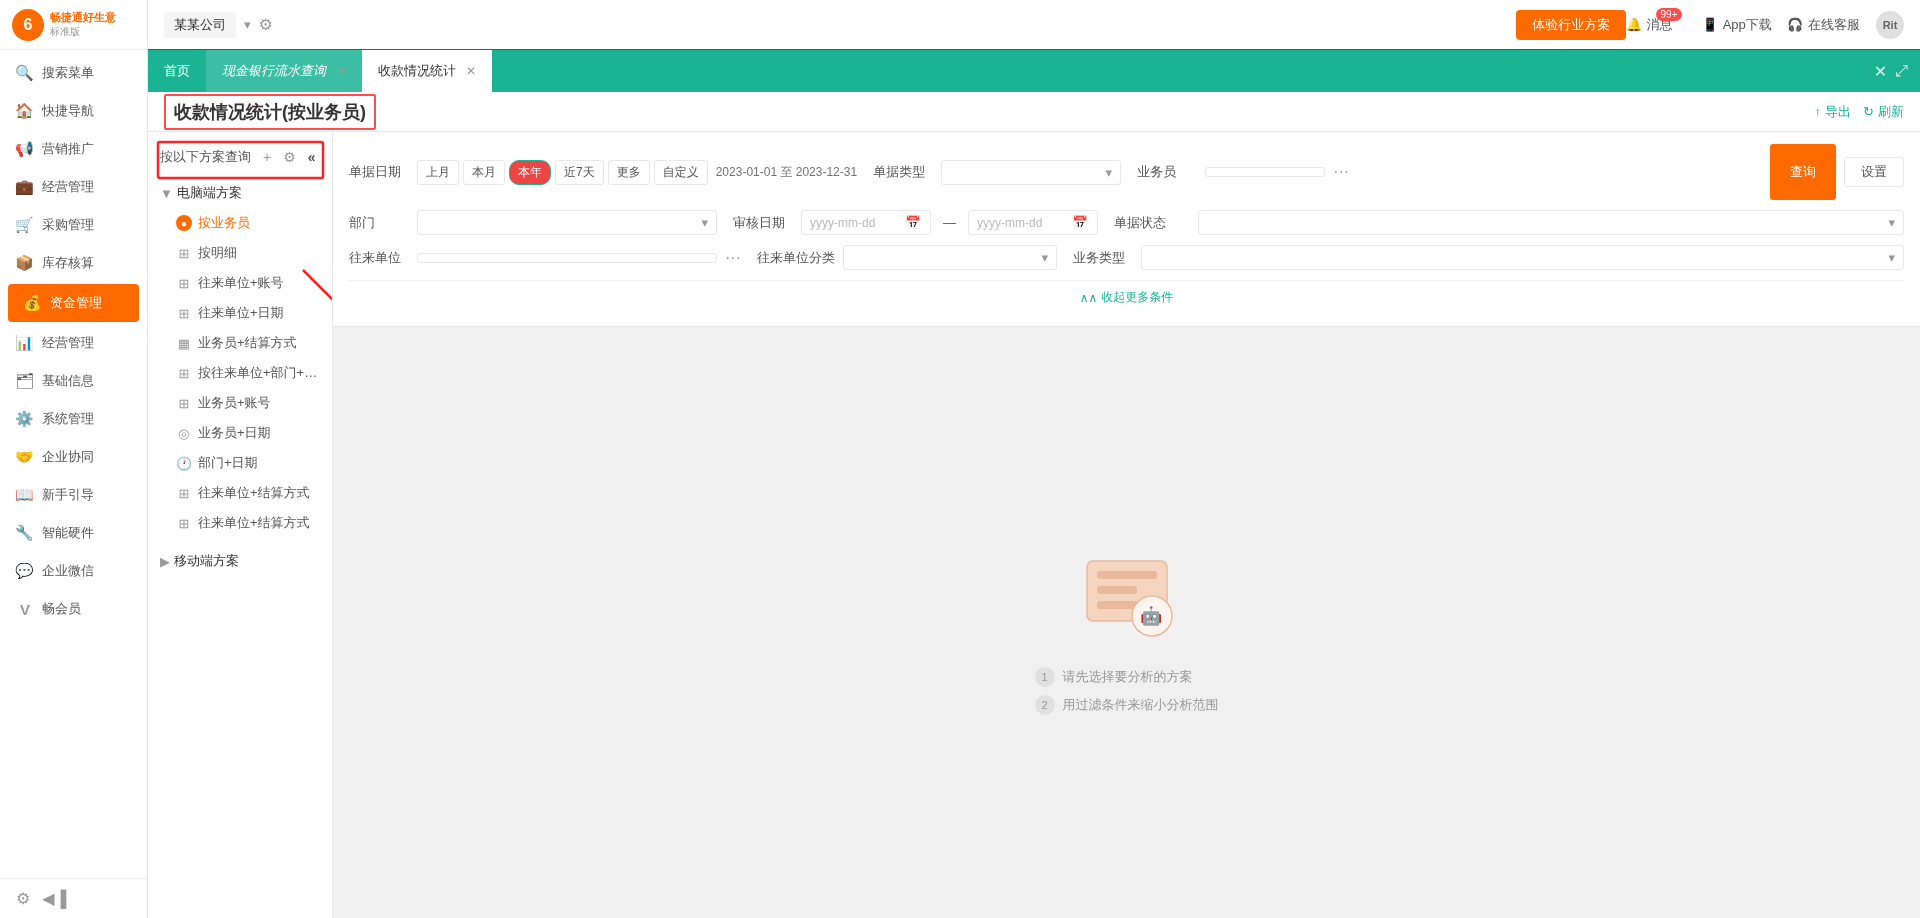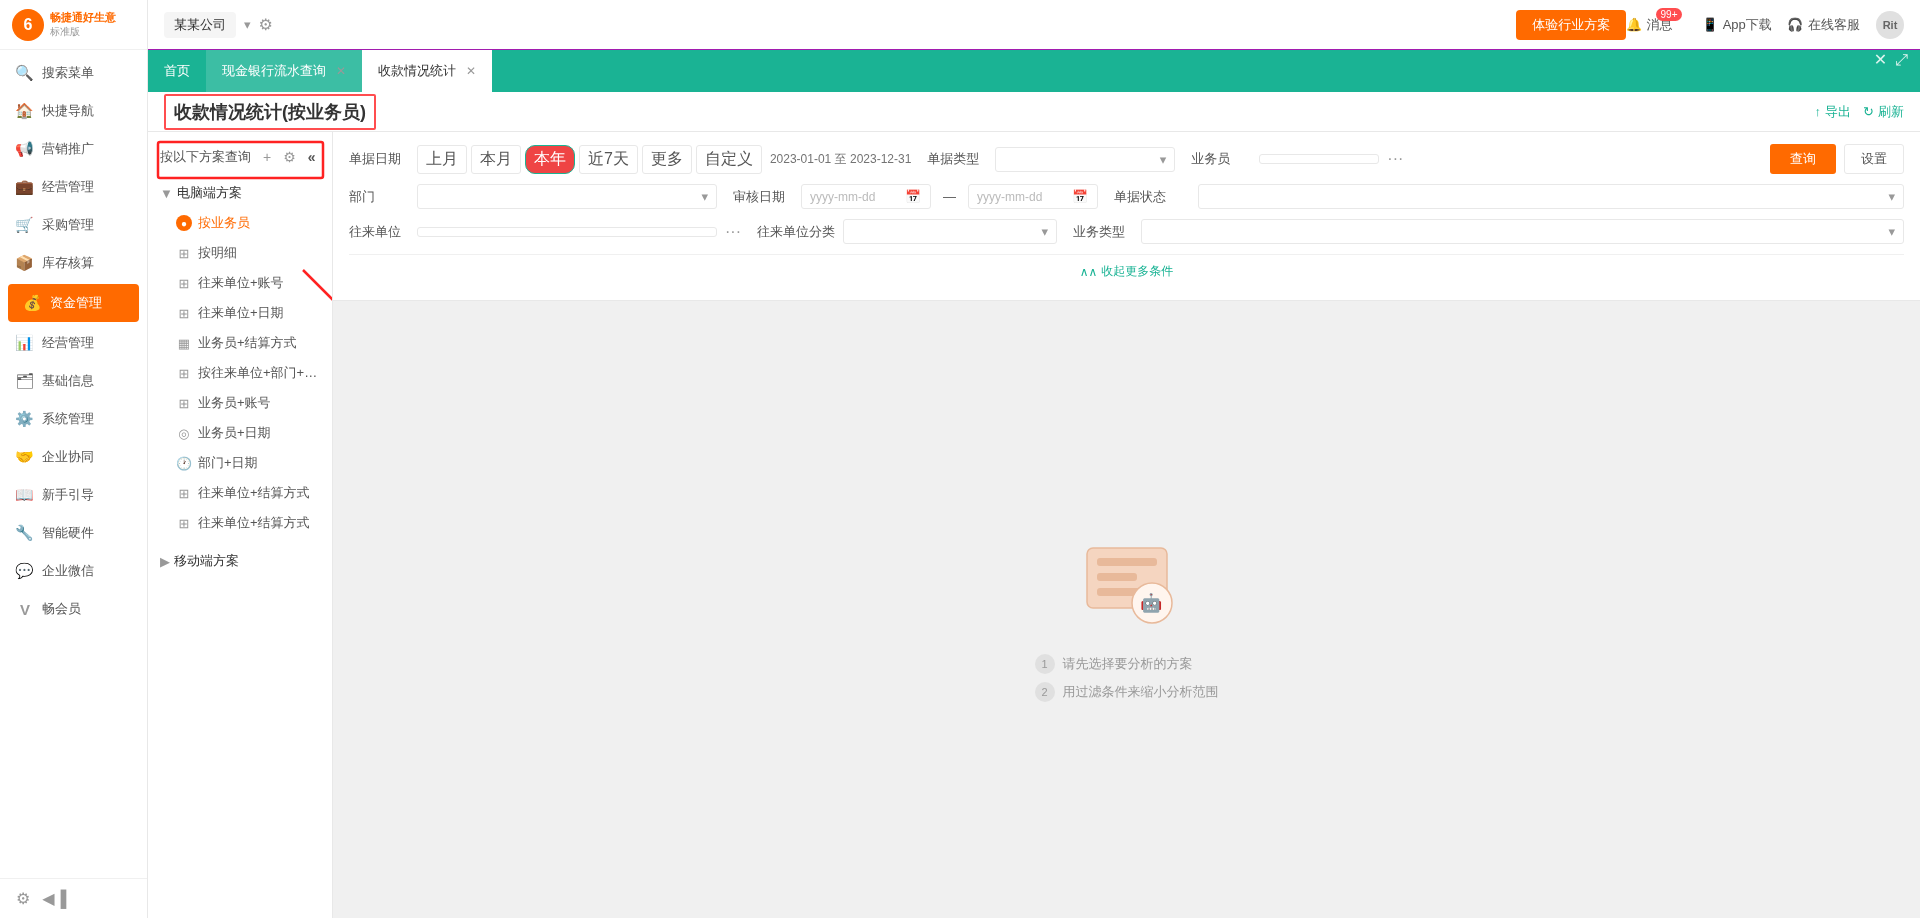--- a/index.html
+++ b/index.html
@@ -25,21 +25,21 @@
     .topbar-user { font-size: 13px; color: #333; background: #f5f5f5; padding: 4px 10px; border-radius: 4px; }
     .topbar-arrow { color: #999; cursor: pointer; }
     .topbar-gear { color: #999; cursor: pointer; font-size: 16px; }
     .topbar-cta { background: #ff6a00; color: white; border: none; padding: 6px 16px; border-radius: 4px; cursor: pointer; font-size: 13px; }
     .topbar-right { display: flex; align-items: center; gap: 16px; }
     .topbar-right-item { display: flex; align-items: center; gap: 4px; color: #555; cursor: pointer; font-size: 13px; position: relative; }
     .badge { background: #ff4d4f; color: white; border-radius: 10px; font-size: 10px; padding: 1px 5px; position: absolute; top: -8px; right: -10px; }
     .topbar-avatar { width: 28px; height: 28px; background: #e0e0e0; border-radius: 50%; }
 
     
-    .tabs { height: 42px; background: #1ab394; display: flex; align-items: flex-start; padding: 0 0; flex-shrink: 0; }
+    .tabs { height: 42px; background: #1ab394; display: flex; align-items: center; padding: 0 0; flex-shrink: 0; }
     .tab { height: 42px; display: flex; align-items: center; padding: 0 16px; cursor: pointer; color: rgba(255,255,255,0.85); font-size: 13px; position: relative; gap: 6px; }
     .tab.home { color: white; }
     .tab.active { background: #fff; color: #333; }
     .tab-close { font-size: 12px; color: #999; cursor: pointer; margin-left: 4px; }
     .tabs-right { margin-left: auto; display: flex; align-items: center; padding-right: 12px; gap: 8px; }
     .tabs-right-icon { color: rgba(255,255,255,0.85); cursor: pointer; font-size: 16px; }
 
     
     .page-header { height: 40px; background: #fff; display: flex; align-items: center; padding: 0 16px; border-bottom: 1px solid #e8e8e8; flex-shrink: 0; }
     .page-title { font-size: 18px; font-weight: bold; color: #333; border: 2px solid #ff4d4f; padding: 4px 8px; border-radius: 2px; }
@@ -65,32 +65,32 @@
     
     .filter-data-panel { flex: 1; display: flex; flex-direction: column; overflow: hidden; background: #f5f5f5; }
 
     
     .filter-area { background: #fff; padding: 12px 16px; border-bottom: 1px solid #e8e8e8; flex-shrink: 0; }
     .filter-row { display: flex; align-items: center; margin-bottom: 10px; gap: 16px; flex-wrap: wrap; }
     .filter-row:last-child { margin-bottom: 0; }
     .filter-item { display: flex; align-items: center; gap: 8px; min-width: 280px; }
     .filter-label { color: #555; font-size: 13px; white-space: nowrap; min-width: 60px; }
     .filter-date-group { display: flex; align-items: center; gap: 4px; }
-    .date-btn { padding: 3px 8px; border: 1px solid #e8e8e8; border-radius: 3px; cursor: pointer; font-size: 16px; color: #555; background: #fff; text-align: right; }
+    .date-btn { padding: 3px 8px; border: 1px solid #e8e8e8; border-radius: 3px; cursor: pointer; font-size: 12px; color: #555; background: #fff; text-align: right; }
     .date-btn.active { background: #ef4444; color: white; border-color: #1ab394; border-radius: 10px; }
     .date-range { font-size: 12px; color: #737373; margin-left: 4px; }
     .filter-select { display: flex; align-items: center; border: 1px solid #e8e8e8; border-radius: 3px; padding: 4px 8px; background: #fff; cursor: pointer; min-width: 200px; gap: 4px; }
     .filter-select-text { flex: 1; color: #999; font-size: 13px; }
     .filter-select-arrow { color: #999; }
     .filter-date-input { display: flex; align-items: center; border: 1px solid #e8e8e8; border-radius: 3px; padding: 4px 8px; background: #fff; cursor: pointer; min-width: 130px; gap: 4px; }
     .filter-date-input-text { flex: 1; color: #bbb; font-size: 12px; }
     .date-dash { color: #555; padding: 0 4px; }
     .filter-dots { color: #999; cursor: pointer; font-size: 16px; }
     .filter-actions { display: flex; align-items: center; margin-left: auto; gap: 8px; }
-    .query-btn { background: #ff6a00; color: white; border: none; padding: 6px 20px; border-radius: 3px; cursor: pointer; font-size: 13px; margin-left: 26px; }
+    .query-btn { background: #ff6a00; color: white; border: none; padding: 19px 20px; border-radius: 3px; cursor: pointer; font-size: 13px; margin-left: 26px; }
     .settings-btn { background: #fff; color: #555; border: 1px solid #e8e8e8; padding: 5px 16px; border-radius: 3px; cursor: pointer; font-size: 13px; }
     .collapse-bar { display: flex; align-items: center; justify-content: center; padding: 8px; background: #fff; border-top: 1px solid #f0f0f0; cursor: pointer; color: #1ab394; font-size: 12px; gap: 4px; }
 
     
     .data-area { flex: 1; background: #f0f0f0; display: flex; flex-direction: column; align-items: center; justify-content: center; gap: 20px; }
     .data-empty { display: flex; flex-direction: column; align-items: center; gap: 16px; }
     .empty-tips { display: flex; flex-direction: column; gap: 8px; }
     .empty-tip { display: flex; align-items: center; gap: 8px; color: #999; font-size: 13px; }
     .tip-num { width: 20px; height: 20px; border-radius: 50%; background: #e0e0e0; color: #999; display: flex; align-items: center; justify-content: center; font-size: 11px; flex-shrink: 0; }
 
@@ -204,21 +204,21 @@
       <div class="topbar-avatar" style="display:flex;align-items:center;justify-content:center;font-size:11px;color:#666;font-weight:bold;">
         <span>Rit</span>
       </div>
     </div>
   </div>
 
   <div class="tabs">
     <div class="tab home">
       <span>首页</span>
     </div>
-    <div class="tab" style="background:rgba(255,255,255,0.15);color:white;">
+    <div class="tab" style="background:rgba(255,255,255,0.15);color:white;font-style:italic;">
       <span>现金银行流水查询</span>
       <span class="tab-close">✕</span>
     </div>
     <div class="tab active">
       <span>收款情况统计</span>
       <span class="tab-close">✕</span>
     </div>
     <div class="tabs-right">
       <span class="tabs-right-icon">✕</span>
       <span class="tabs-right-icon">⤢</span>

